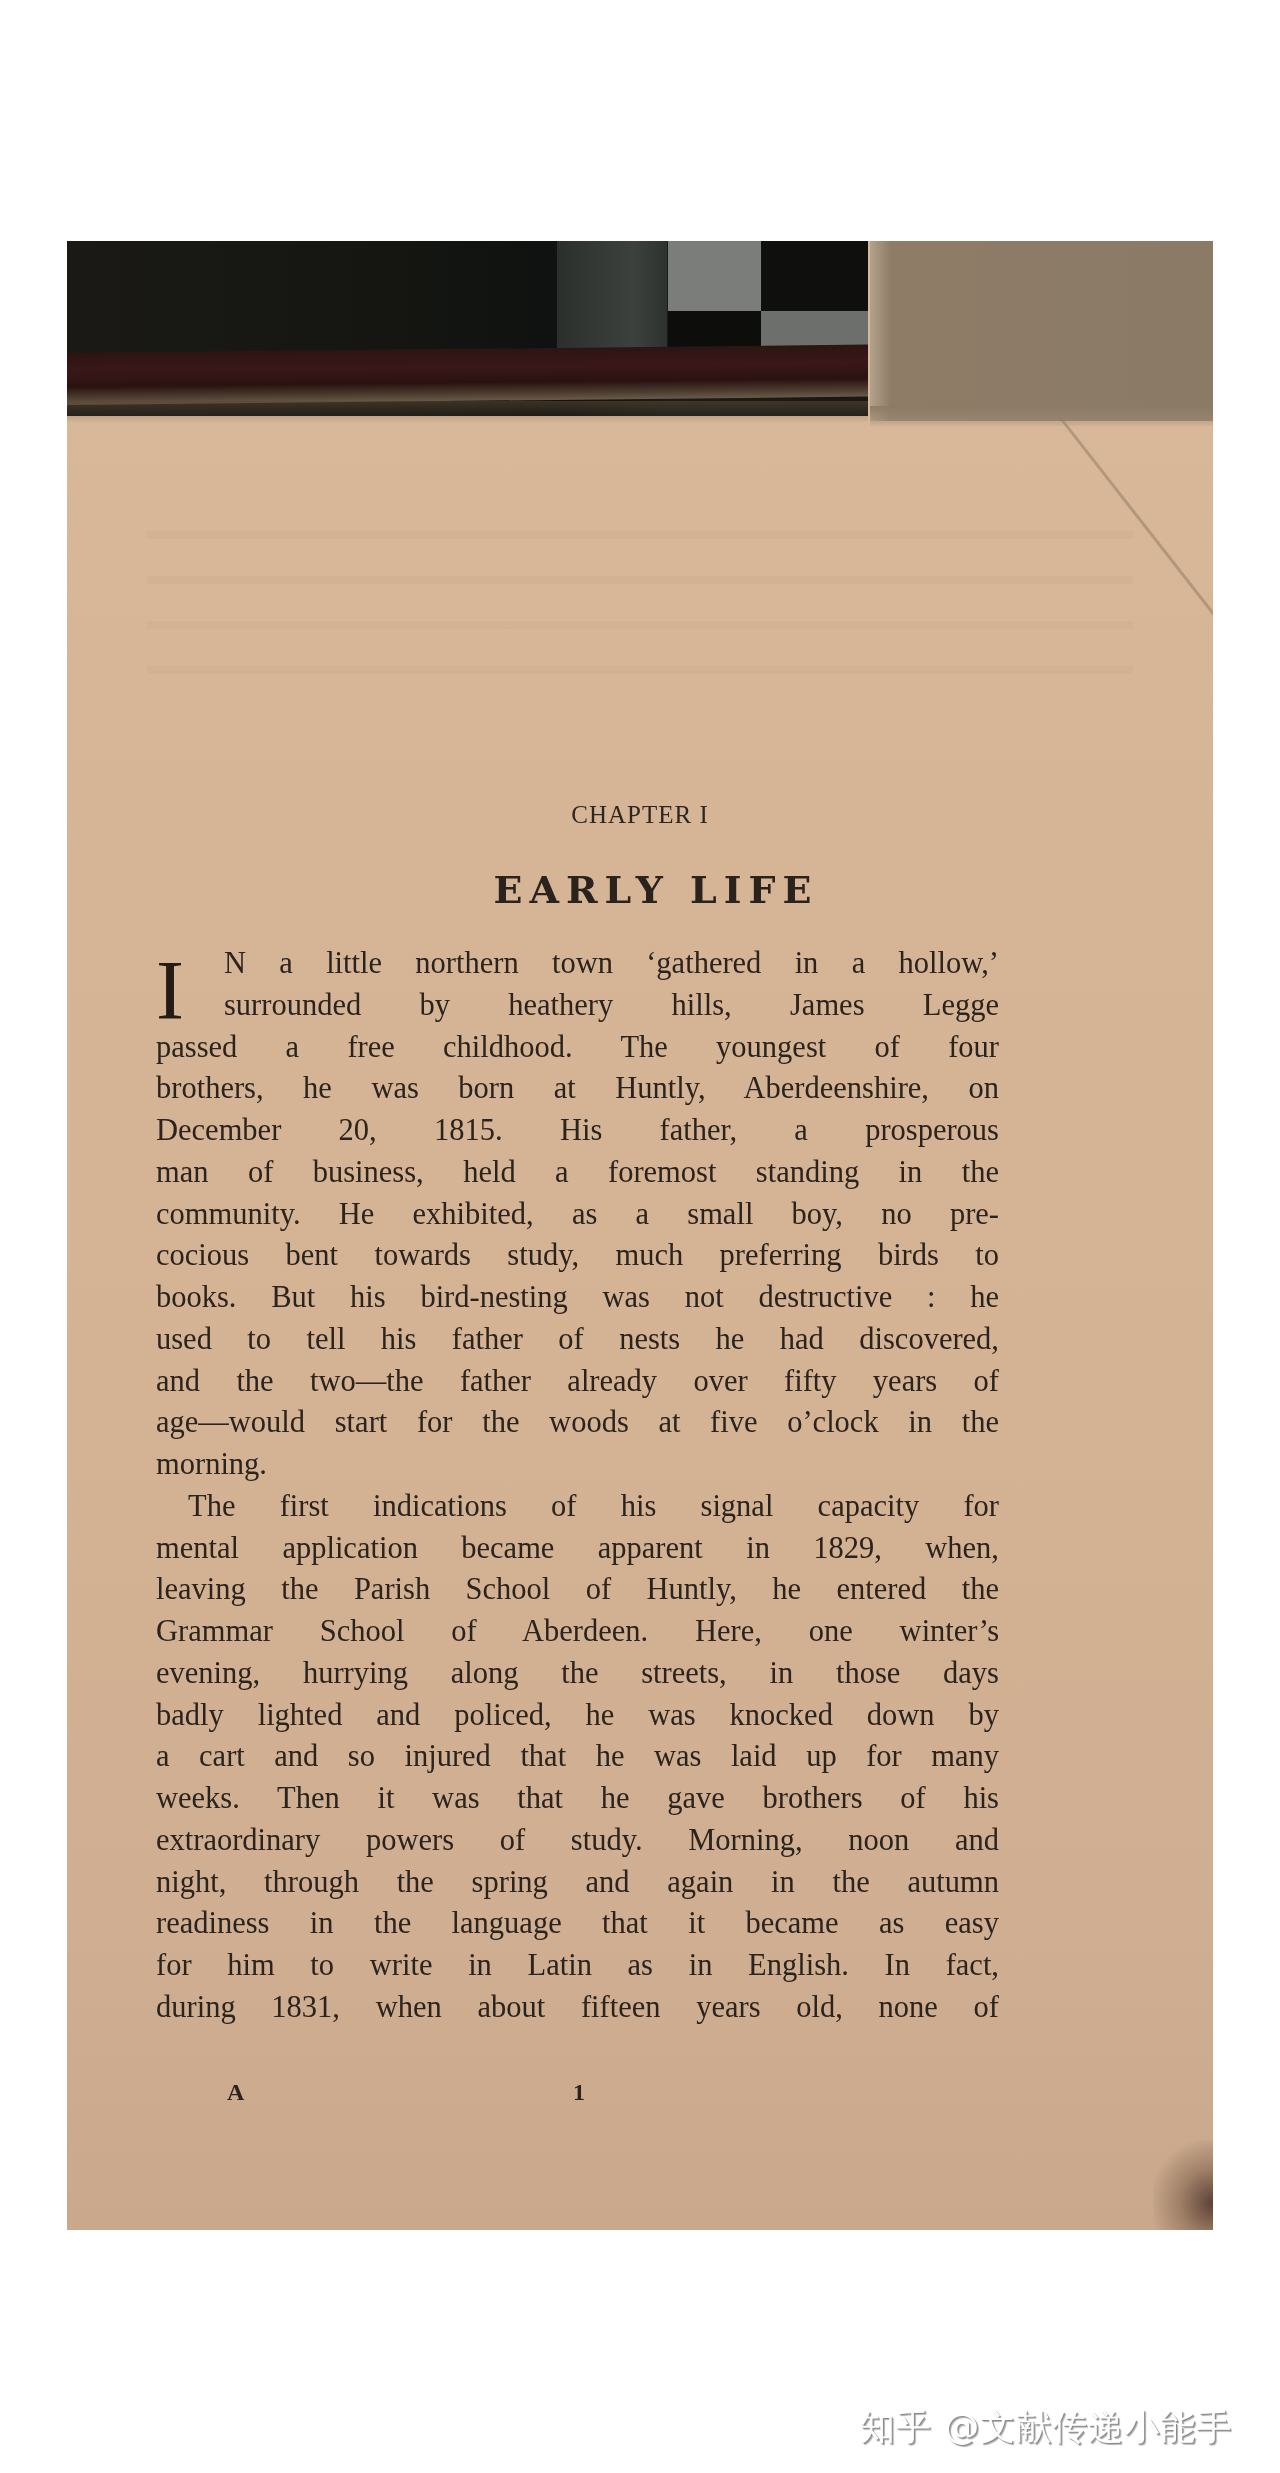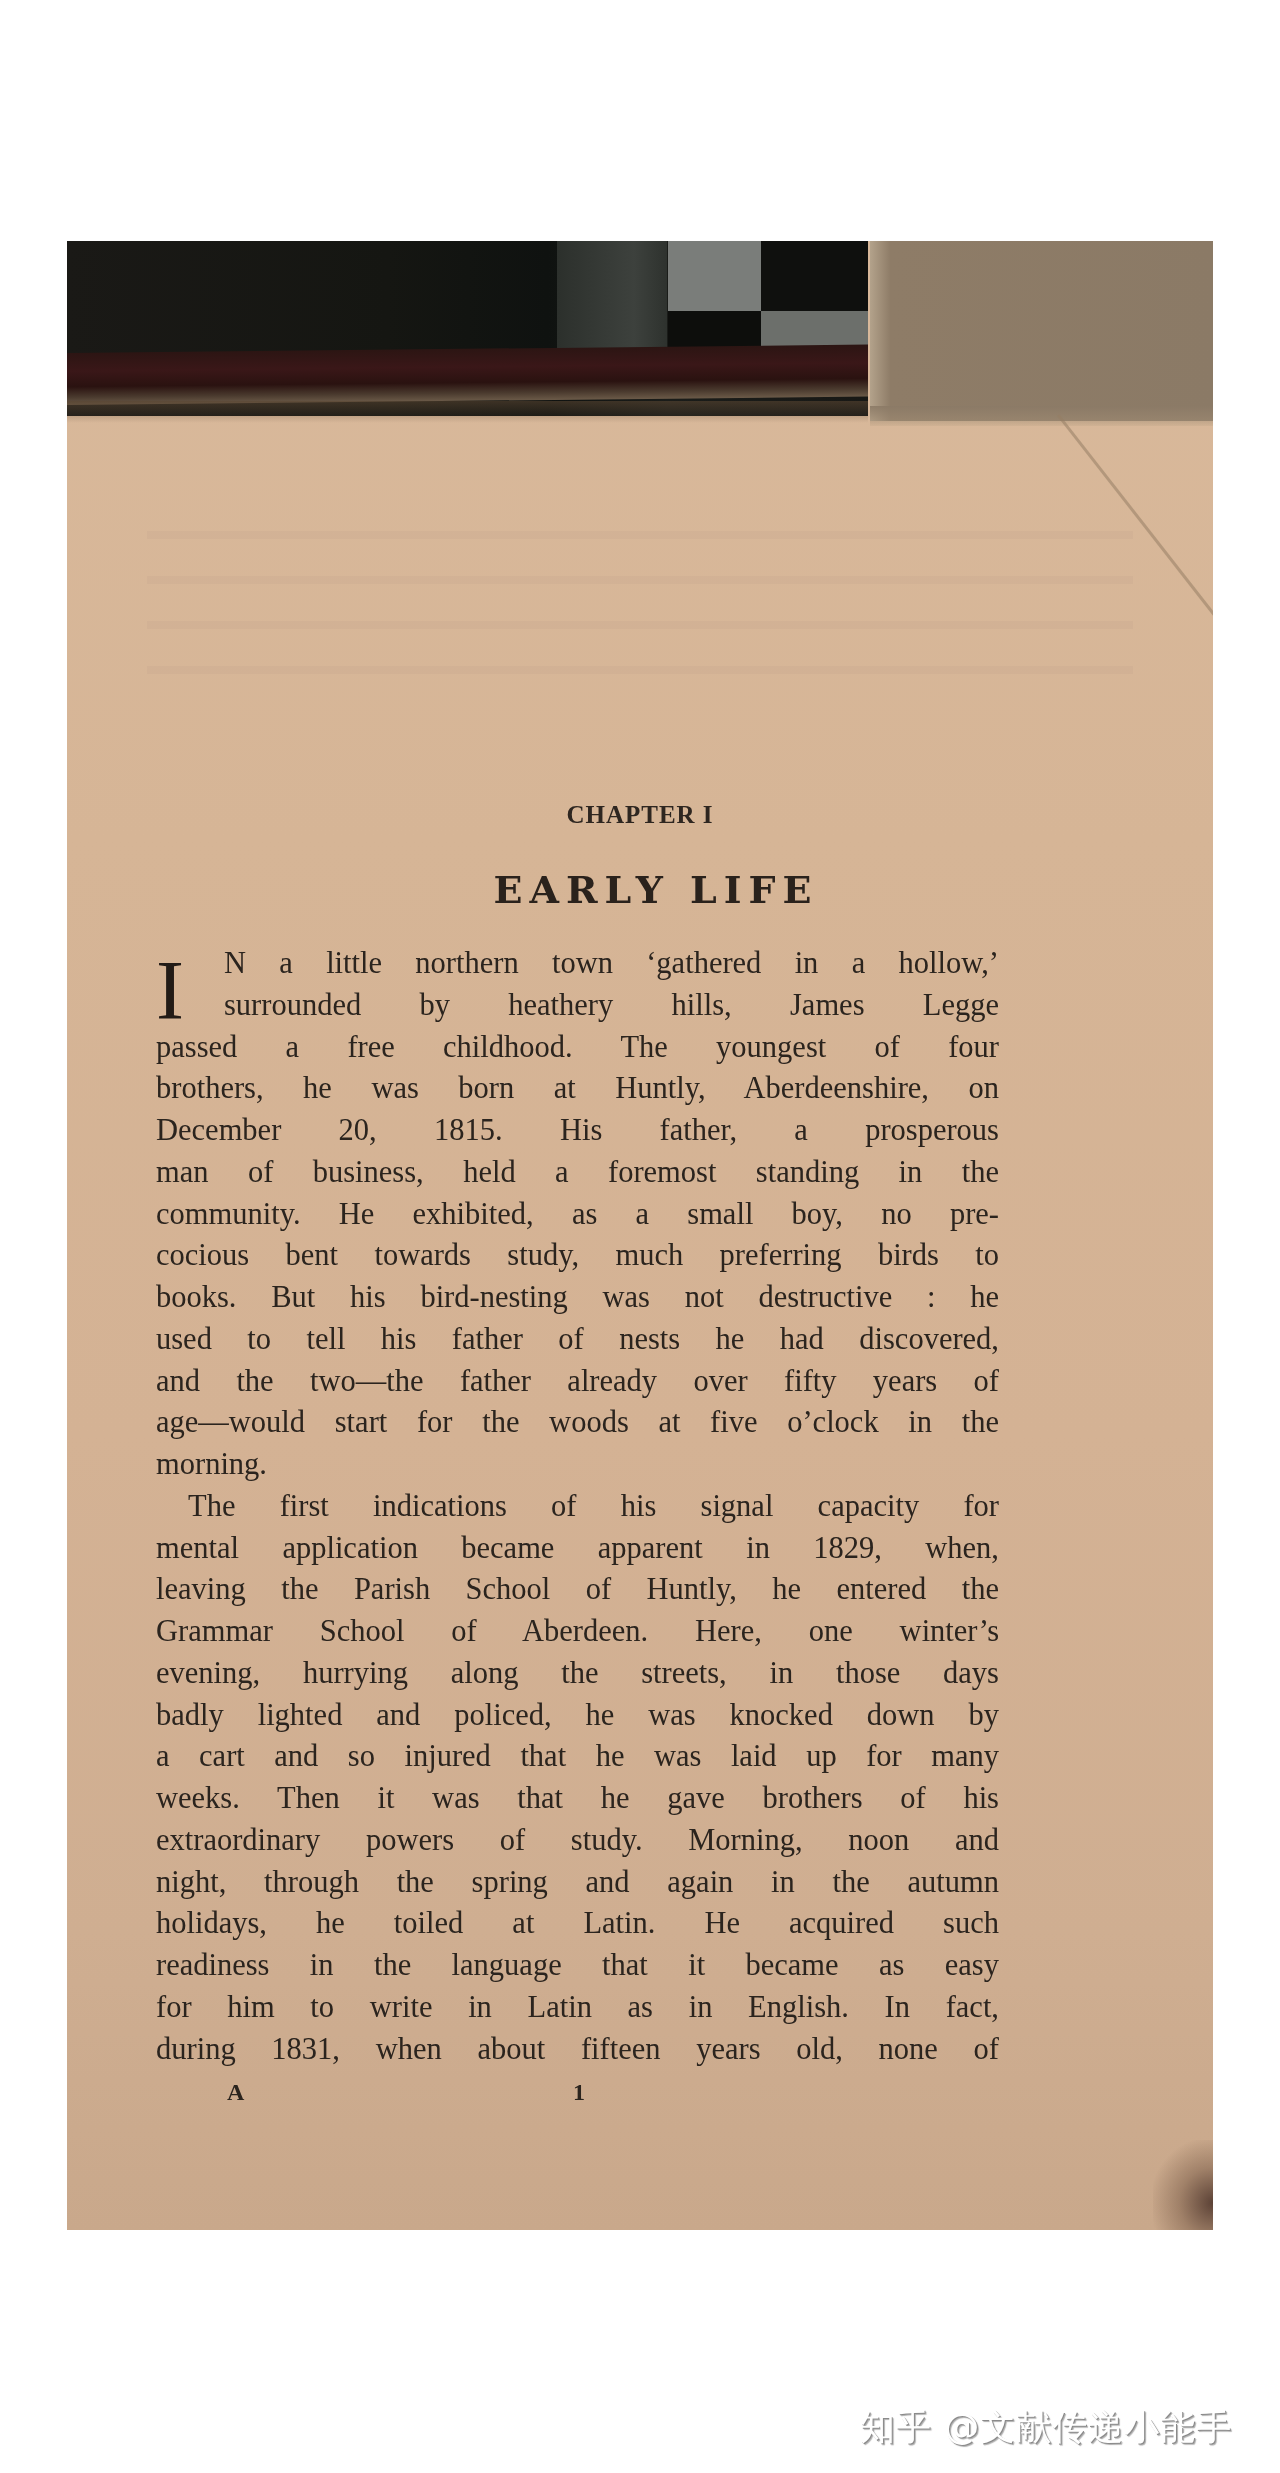--- a/index.html
+++ b/index.html
@@ -29,21 +29,21 @@
   .grey-block-bottom { position: absolute; left: 803px; top: 165px; width: 343px; height: 20px;
                        background: linear-gradient(180deg, rgba(139,122,102,0.9), rgba(190,165,135,0.3)); }
   .crease { position: absolute; left: 990px; top: 175px; width: 3px; height: 290px;
             background: rgba(150,125,100,0.55); transform: rotate(-38deg); transform-origin: top left; }
   .corner-shadow { position: absolute; right: 0; bottom: 0; width: 60px; height: 90px;
                    background: radial-gradient(ellipse at 100% 70%, rgba(80,55,45,0.9) 0%, rgba(120,90,70,0.5) 40%, rgba(200,170,140,0) 75%); }
   .bleed { position: absolute; left: 80px; right: 80px; height: 8px; background: rgba(150,130,110,0.08); }
 
   
   .chapter { position: absolute; left: 0; width: 1146px; top: 560px; text-align: center;
-             font-size: 25px; font-weight: bold; color: #2e2620; letter-spacing: 1px; }
+             font-size: 25px; font-weight: normal; color: #2e2620; letter-spacing: 1px; }
   .title { position: absolute; left: 16px; width: 1146px; top: 626px; text-align: center;
            font-size: 38px; font-weight: bold; color: #2a221c; letter-spacing: 7px;
            font-family: "DejaVu Serif", "Liberation Serif", serif; }
 
   .textblock { position: absolute; left: 89px; top: 702px; width: 843px; color: #2b241e; font-size: 30.5px; }
   .line { height: 41.75px; line-height: 41.75px; white-space: nowrap; text-align: justify; text-align-last: justify; }
   .line.last { text-align-last: left; }
   .line.indent { padding-left: 32px; }
   .line.dropindent { padding-left: 68px; }
   .dropcap { position: absolute; left: 0; top: 8px; font-size: 84px; line-height: 80px; color: #221b16; }
@@ -97,21 +97,20 @@
     <div class="line indent">The  first  indications  of  his  signal  capacity  for</div>
     <div class="line">mental application became apparent in 1829, when,</div>
     <div class="line">leaving the Parish School of Huntly, he entered the</div>
     <div class="line">Grammar  School  of  Aberdeen.   Here, one winter’s</div>
     <div class="line">evening,  hurrying  along  the  streets,  in  those  days</div>
     <div class="line">badly lighted and  policed, he was knocked  down by</div>
     <div class="line">a cart  and  so injured  that  he  was  laid up for many</div>
     <div class="line">weeks.  Then  it  was  that  he  gave  brothers  of  his</div>
     <div class="line">extraordinary powers  of  study.   Morning, noon and</div>
     <div class="line">night, through  the  spring  and  again  in  the  autumn</div>
-    <div class="line">holidays,  he  toiled  at  Latin.   He  acquired  such</div>
     <div class="line">readiness  in  the  language  that  it  became  as  easy</div>
     <div class="line">for  him  to  write  in  Latin  as  in  English.   In  fact,</div>
     <div class="line">during  1831,  when  about  fifteen  years  old,  none  of</div>
   </div>
 
   <div class="footer-sig">A</div>
   <div class="footer-num">1</div>
 </div>
 
 <div class="watermark">知乎 @文献传递小能手</div>

